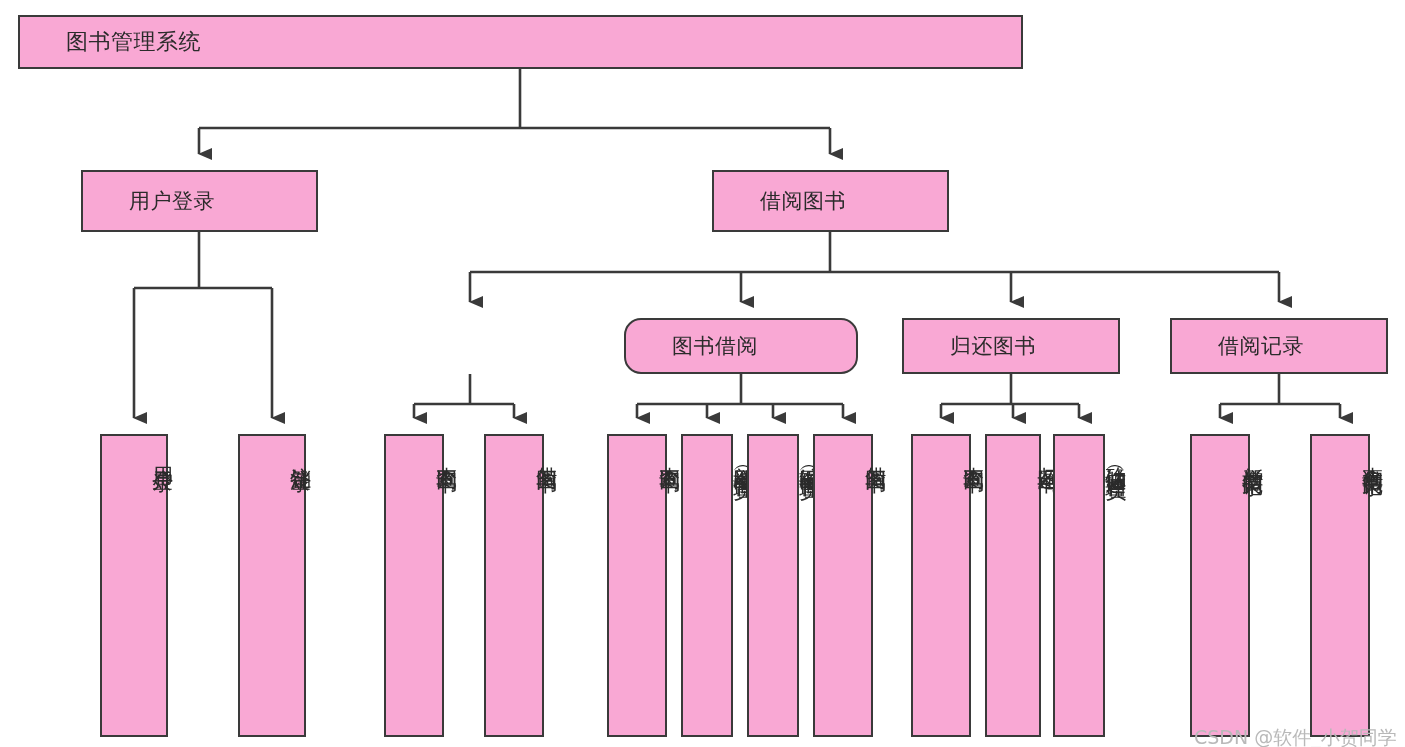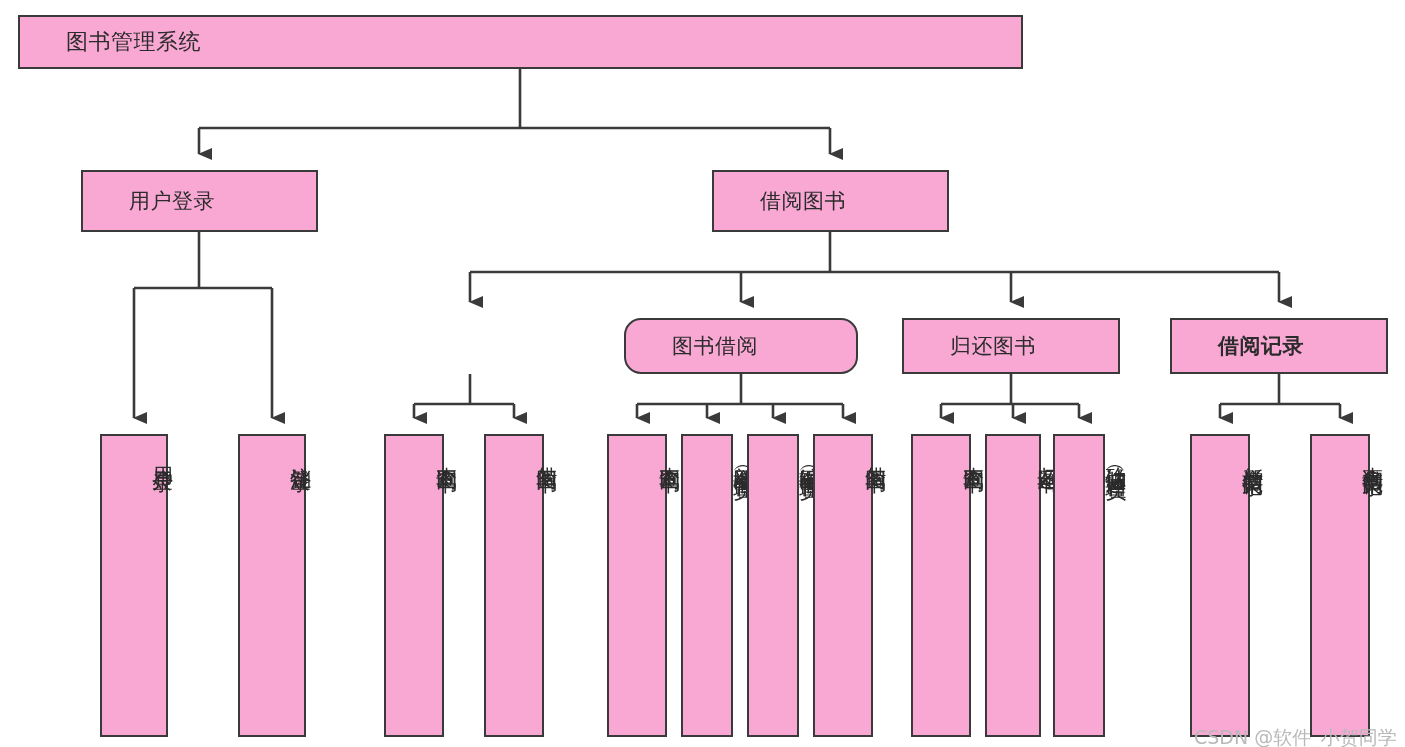--- a/index.html
+++ b/index.html
@@ -143,21 +143,21 @@
   <div class="node horiz" style="left:712px; top:170px; width:237px; height:62px;">
     <span class="label">借阅图书</span>
   </div>
 
   <div class="node horiz" style="left:624px; top:318px; width:234px; height:56px;border-radius:17px;">
     <span class="label">图书借阅</span>
   </div>
   <div class="node horiz" style="left:902px; top:318px; width:218px; height:56px;">
     <span class="label">归还图书</span>
   </div>
-  <div class="node horiz" style="left:1170px; top:318px; width:218px; height:56px;font-weight:bold;">
+  <div class="node horiz" style="left:1170px; top:318px; width:218px; height:56px;">
     <span class="label">借阅记录</span>
   </div>
 
   <div class="node vert" style="left:100px; top:434px; width:68px; height:303px;">
     <span class="label">用户登录</span>
   </div>
   <div class="node vert" style="left:238px; top:434px; width:68px; height:303px;">
     <span class="label">注销登录</span>
   </div>
 

